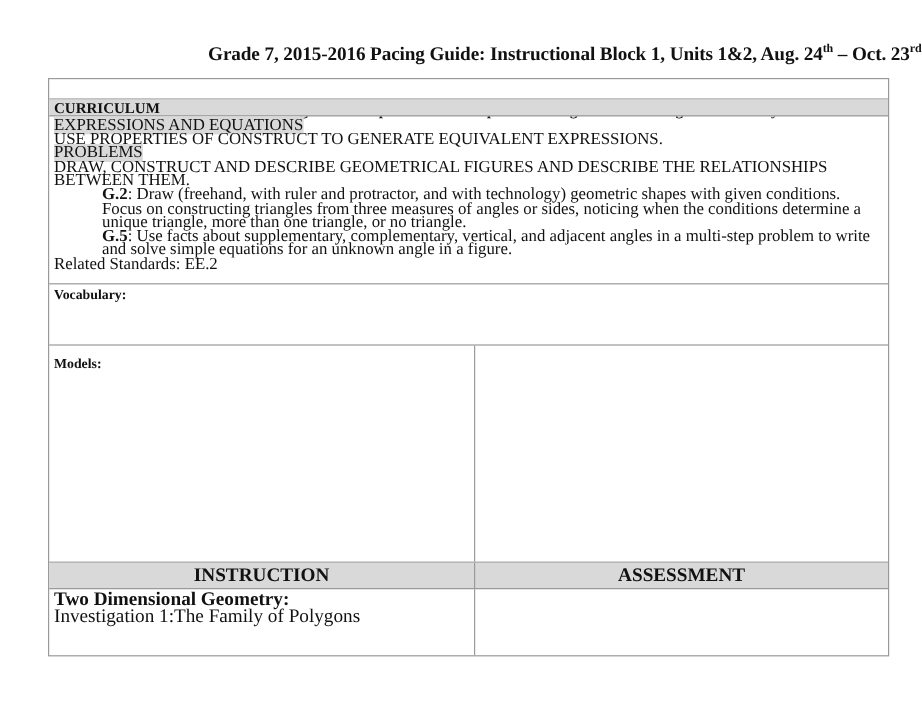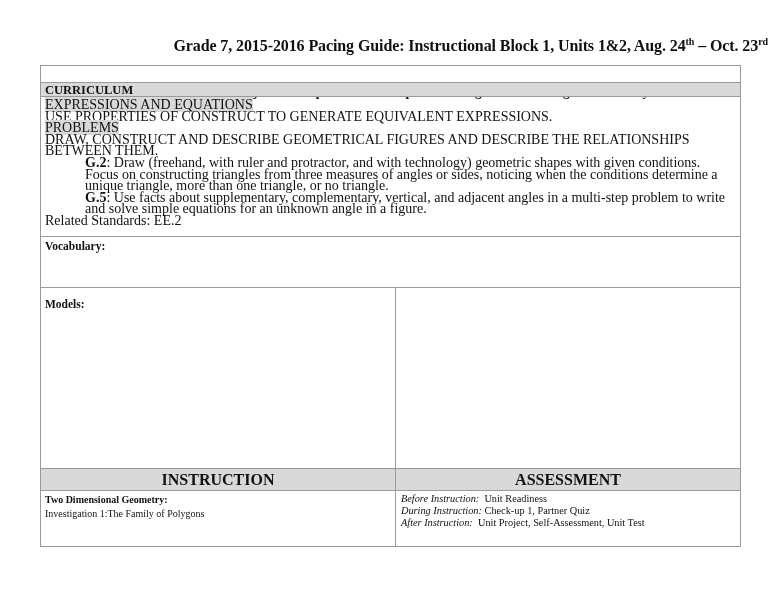--- a/index.html
+++ b/index.html
@@ -20,21 +20,21 @@
     .vocab { height:51px; padding:3px 4px; font-weight:bold; font-size:11.5px; }
     .split { display:flex; }
     .split > div { box-sizing:border-box; }
     .split .l { width:355px; border-right:1px solid #9a9a9a; }
     .split .r { flex:1; }
     .models { height:181px; }
     .models .l, .models .r { padding:10px 4px; font-weight:bold; font-size:11.5px; }
     .ia-hdr { height:22px; }
     .ia-hdr > div { text-align:center; font-weight:bold; font-size:16px; line-height:22px; }
     .bottom { height:55px; }
-    .bottom .l { padding:2px 4px; font-size:10px; line-height:13.5px; }
+    .bottom .l { padding:2px 4px; font-size:16px; line-height:13.5px; }
     .bottom .r { padding:2px 5px; font-size:10.3px; line-height:12px; }
     .bottom .l b { font-weight:bold; }
     .bottom i { font-style:italic; }
   </style>
 </head>
 <body>
 
 <div class="title"><span>Grade 7, 2015-2016 Pacing Guide: Instructional Block 1, Units 1&amp;2, Aug. 24</span><sup>th</sup><span> – Oct. 23</span><sup>rd</sup></div>
 
 <div class="tbl">
@@ -66,20 +66,15 @@
   <div class="row split ia-hdr gray">
     <div class="l">INSTRUCTION</div>
     <div class="r">ASSESSMENT</div>
   </div>
 
   <div class="row split bottom">
     <div class="l">
       <div><b>Two Dimensional Geometry:</b></div>
       <div>Investigation 1:The Family of Polygons</div>
     </div>
-    <div class="r">
-      <div style="white-space:pre"><i>Before Instruction:</i><span>  Unit Readiness</span></div>
-      <div style="white-space:pre"><i>During Instruction:</i><span> Check-up 1, Partner Quiz</span></div>
-      <div style="white-space:pre"><i>After Instruction:</i><span>  Unit Project, Self-Assessment, Unit Test</span></div>
-    </div>
   </div>
 
 </div>
 
 </body></html>

